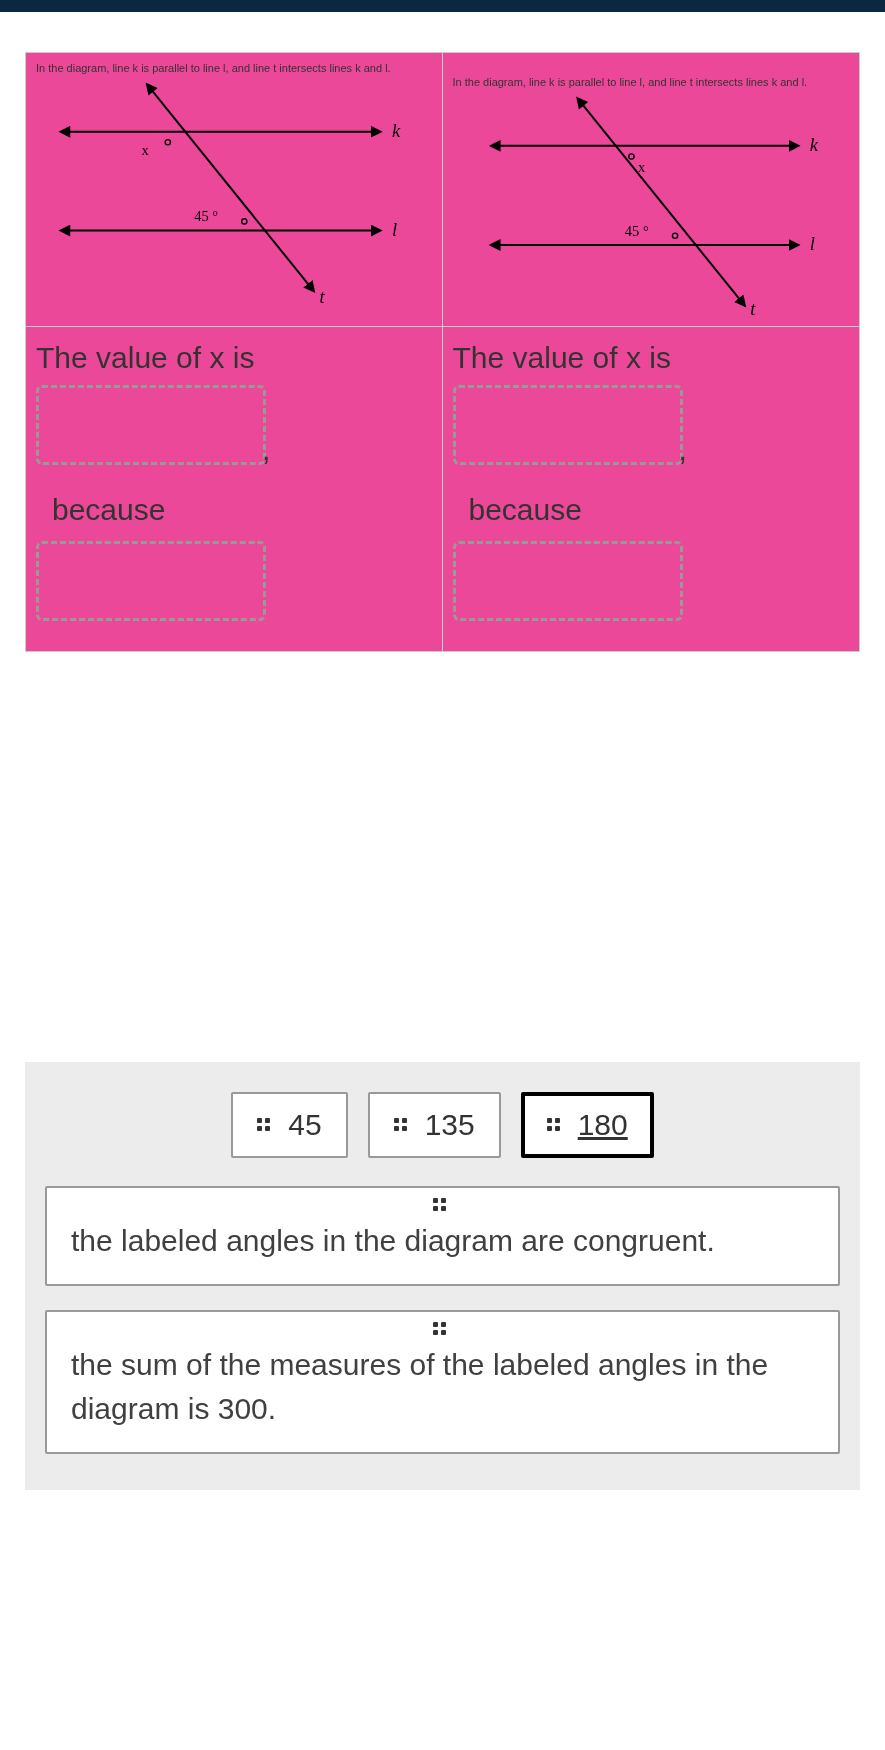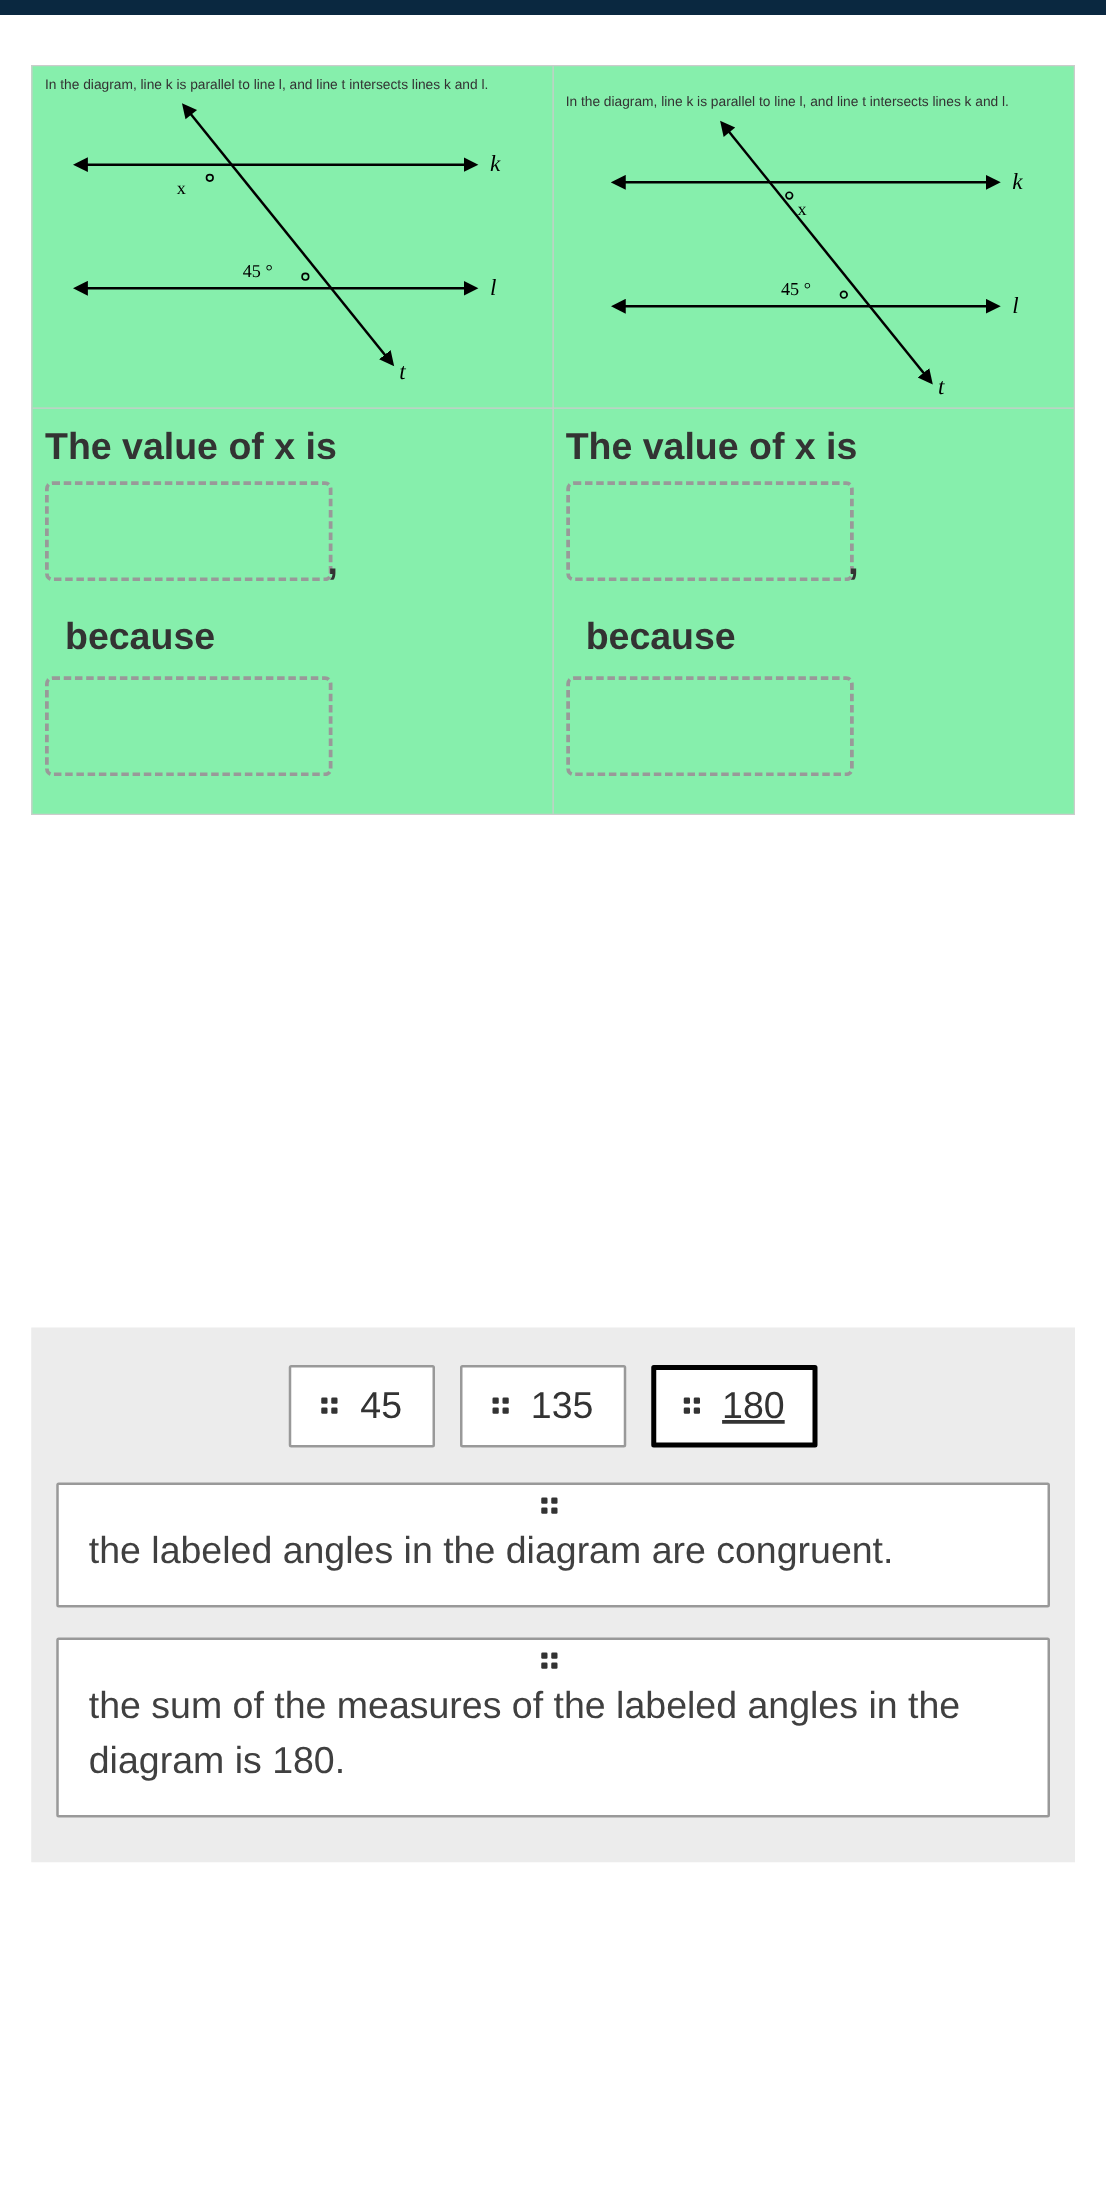--- a/index.html
+++ b/index.html
@@ -13,41 +13,40 @@
     height: 12px;
     background: #0a2840;
   }
   .page {
     padding: 40px 25px 0 25px;
   }
   .grid {
     display: grid;
     grid-template-columns: 1fr 1fr;
     border: 1px solid #ccc;
-    background: #86efac;
+    background: #ec4899;
   }
   .cell {
     border: 0px solid #ccc;
     padding: 8px 10px;
   }
   .cell-top-left { border-right: 1px solid #ccc; border-bottom: 1px solid #ccc; }
   .cell-top-right { border-bottom: 1px solid #ccc; }
   .cell-bot-left { border-right: 1px solid #ccc; }
   .diagram-caption {
     font-size: 11px;
     color: #333;
     margin-bottom: 4px;
     line-height: 1.3;
   }
   .diagram-svg { width: 100%; height: auto; display:block; }
   .sentence {
     font-size: 30px;
     color: #333;
     padding: 14px 10px 20px 10px;
-    font-weight: bold;
   }
   .sentence .label-text { display:block; margin-bottom: 6px; }
   .drop-zone {
     display: inline-block;
     width: 230px;
     height: 80px;
     border: 3px dashed #999;
     border-radius: 6px;
     vertical-align: middle;
     margin: 4px 0 10px 0;
@@ -224,17 +223,17 @@
 
     <div class="tile-wide">
       <div class="grip-center">
           <span class="grip">
             <span></span>
             <span></span>
             <span></span>
             <span></span>
           </span>
         </div>
-      <span>the sum of the measures of the labeled angles in the diagram is 180.</span>
+      <span>the sum of the measures of the labeled angles in the diagram is 300.</span>
     </div>
   </div>
 
 </div>
 
 </body></html>

